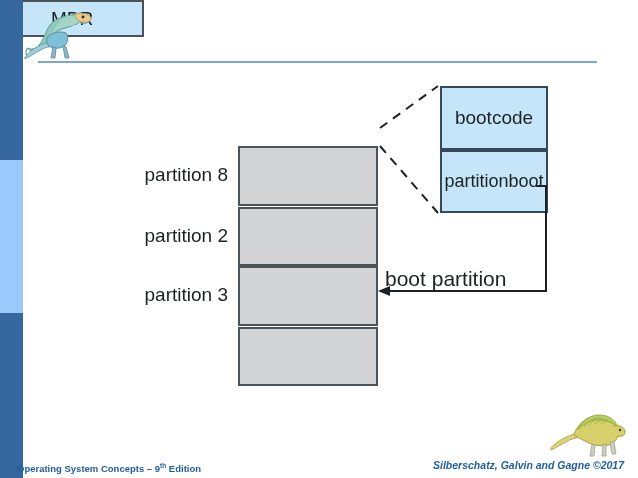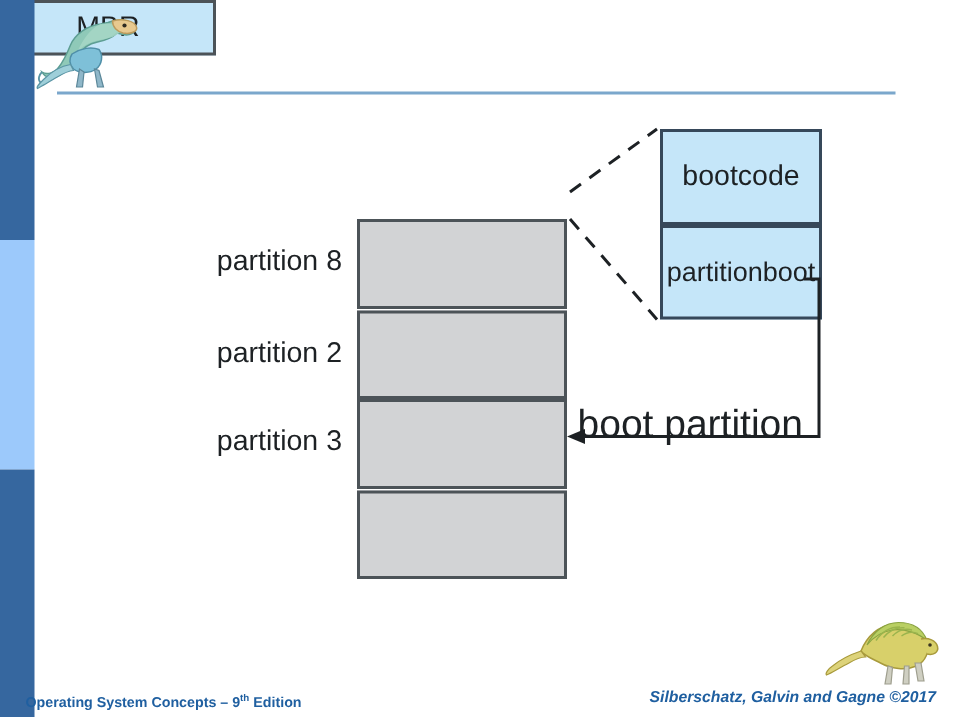--- a/index.html
+++ b/index.html
@@ -135,21 +135,21 @@
     top: 150px;
     height: 63px;
     font-size: 18px;
   }
 
   
   .boot-part-label {
     position: absolute;
     left: 385px;
     top: 267px;
-    font-size: 26px;
+    font-size: 21px;
     color: #1d2124;
     white-space: nowrap;
   }
 
   .svg-overlay {
     position: absolute;
     left: 0; top: 0;
     width: 638px;
     height: 478px;
     pointer-events: none;

